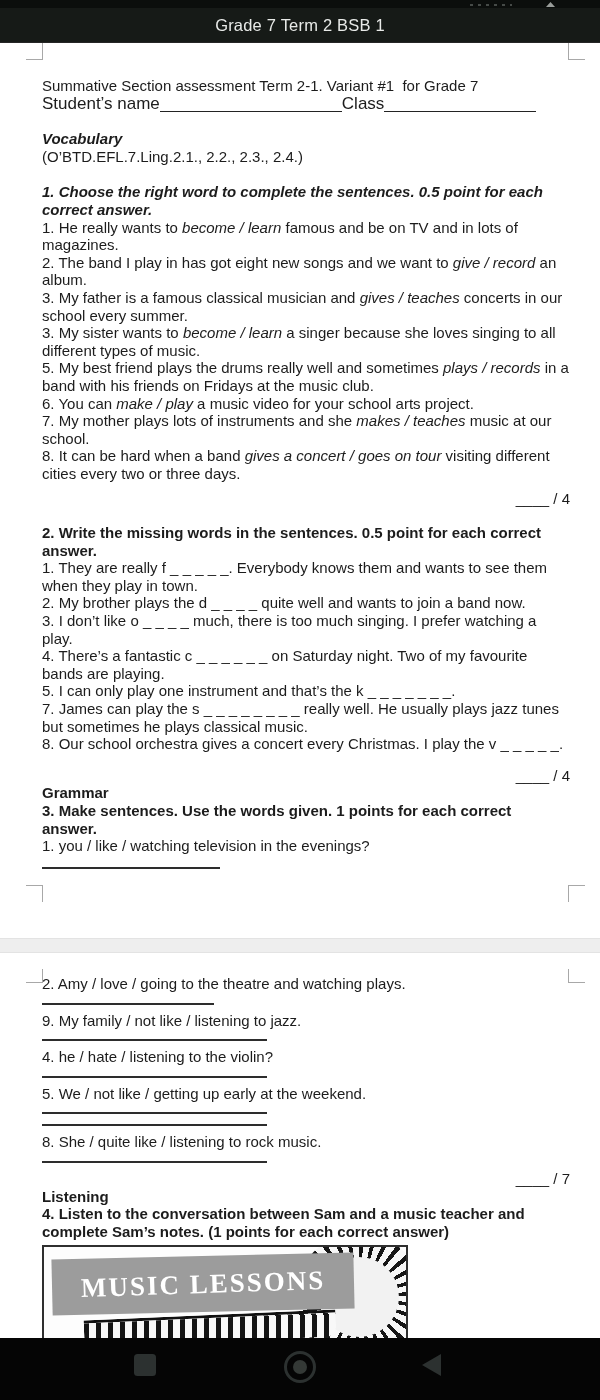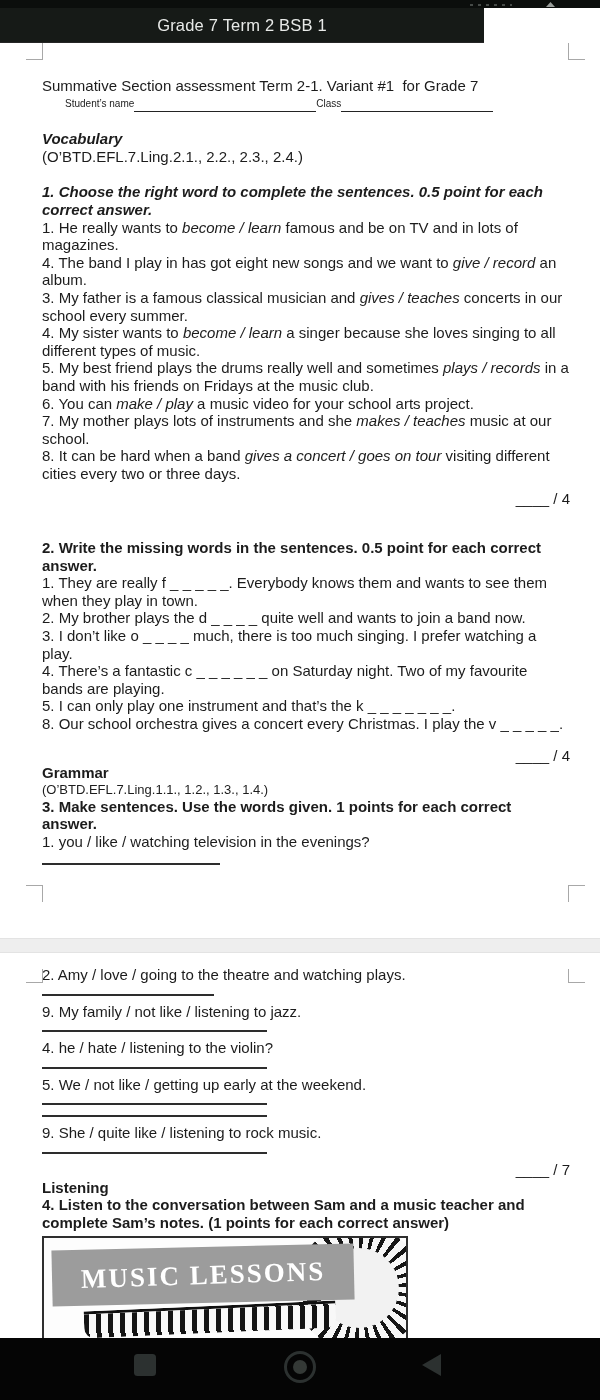--- a/index.html
+++ b/index.html
@@ -5,43 +5,43 @@
   html,body{margin:0;padding:0;background:#000;}
   .screen{position:relative;width:600px;height:1400px;background:#fff;overflow:hidden;
           font-family:"Liberation Sans",sans-serif;color:#1c1c1c;}
 
   
   .statusbar{position:absolute;top:0;left:0;width:600px;height:8px;background:#0b0e0c;z-index:30;}
   .sb-dots{position:absolute;top:4px;left:470px;width:42px;height:2px;
            background:repeating-linear-gradient(90deg,#454a47 0 3px,transparent 3px 8px);}
   .sb-icon{position:absolute;top:2px;left:546px;width:9px;height:5px;background:#c9cec9;opacity:.75;
            clip-path:polygon(0 100%,50% 0,100% 100%);}
-  .titlebar{position:absolute;top:8px;left:0;width:484px;height:34px;background:#161a17;z-index:30;
+  .titlebar{position:absolute;top:8px;left:0;width:600px;height:34px;background:#161a17;z-index:30;
             display:flex;align-items:center;justify-content:center;box-shadow:0 1px 0 #262626;text-align:center;}
   .titlebar span{color:#e8eae8;font-size:16.5px;letter-spacing:.2px;}
 
   
   .docwrap{position:absolute;top:42px;left:0;width:600px;height:1358px;background:#fff;}
 
   .page1{box-sizing:border-box;height:896px;padding:35px 30px 0 42px;overflow:hidden;}
   .separator{height:13px;background:#eeeeee;border-top:1px solid #e3e3e3;border-bottom:1px solid #e3e3e3;}
-  .page2{box-sizing:border-box;padding:13px 30px 0 42px;}
+  .page2{box-sizing:border-box;padding:22px 30px 0 42px;}
 
   .p{margin:0;font-size:15px;line-height:17.6px;}
   .b{font-weight:700;}
   .it{font-style:italic;}
   .ws{white-space:pre-wrap;}
   .small{font-size:13px;line-height:16px;}
   .mt18{margin-top:18px;font-style:italic;}
-  .mt19{margin-top:31px;}
+  .mt19{margin-top:16px;}
   .score{margin:8px 0 0 0;font-size:15px;line-height:17.6px;text-align:right;}
   .score2{margin-top:14px;}
   .score3{margin-top:0;}
 
-  .nameline{display:flex;align-items:flex-end;font-size:10px;line-height:17.6px;margin-left:23px;}
+  .nameline{display:flex;align-items:flex-end;font-size:17px;line-height:17.6px;}
   .fill{height:14px;border-bottom:1.6px solid #232323;}
   .fill1{width:182px;}
   .fill2{width:152px;}
 
   .blank{height:0;border-bottom:2px solid #2d2d2d;margin:12px 0 0 0;}
   .w178{width:178px;}
   .gblank{height:0;border-bottom:2px solid #2d2d2d;margin:10px 0 7px 0;}
   .w172{width:172px;}
   .w225{width:225px;}
 
@@ -109,58 +109,58 @@
           <span class="fill fill1"></span>
           <span>Class</span>
           <span class="fill fill2"></span>
         </div>
 
       <p class="p b mt18">Vocabulary</p>
       <p class="p">(O’BTD.EFL.7.Ling.2.1., 2.2., 2.3., 2.4.)</p>
 
       <p class="p b mt18">1. Choose the right word to complete the sentences. 0.5 point for each correct answer.</p>
       <p class="p"><span>1. He really wants to </span><span class="it">become / learn</span><span> famous and be on TV and in lots of magazines.</span></p>
-      <p class="p"><span>4. The band I play in has got eight new songs and we want to </span><span class="it">give / record</span><span> an album.</span></p>
+      <p class="p"><span>2. The band I play in has got eight new songs and we want to </span><span class="it">give / record</span><span> an album.</span></p>
       <p class="p"><span>3. My father is a famous classical musician and </span><span class="it">gives / teaches</span><span> concerts in our school every summer.</span></p>
-      <p class="p"><span>4. My sister wants to </span><span class="it">become / learn</span><span> a singer because she loves singing to all different types of music.</span></p>
+      <p class="p"><span>3. My sister wants to </span><span class="it">become / learn</span><span> a singer because she loves singing to all different types of music.</span></p>
       <p class="p"><span>5. My best friend plays the drums really well and sometimes </span><span class="it">plays / records</span><span> in a band with his friends on Fridays at the music club.</span></p>
       <p class="p"><span>6. You can </span><span class="it">make / play</span><span> a music video for your school arts project.</span></p>
       <p class="p"><span>7. My mother plays lots of instruments and she </span><span class="it">makes / teaches</span><span> music at our school.</span></p>
       <p class="p"><span>8. It can be hard when a band </span><span class="it">gives a concert / goes on tour</span><span> visiting different cities every two or three days.</span></p>
       <p class="score">____ / 4</p>
 
       <p class="p b mt19">2. Write the missing words in the sentences. 0.5 point for each correct answer.</p>
       <p class="p">1. They are really f _ _ _ _ _. Everybody knows them and wants to see them when they play in town.</p>
       <p class="p">2. My brother plays the d _ _ _ _ quite well and wants to join a band now.</p>
       <p class="p">3. I don’t like o _ _ _ _ much, there is too much singing. I prefer watching a play.</p>
       <p class="p">4. There’s a fantastic c _ _ _ _ _ _ on Saturday night. Two of my favourite bands are playing.</p>
       <p class="p">5. I can only play one instrument and that’s the k _ _ _ _ _ _ _.</p>
+      <p class="p">7. James can play the s _ _ _ _ _ _ _ _ really well. He usually plays jazz tunes but sometimes he plays classical music.</p>
       <p class="p">8. Our school orchestra gives a concert every Christmas. I play the v _ _ _ _ _.</p>
       <p class="score score2">____ / 4</p>
 
       <p class="p b">Grammar</p>
-      <p class="p small">(O’BTD.EFL.7.Ling.1.1., 1.2., 1.3., 1.4.)</p>
       <p class="p b">3. Make sentences. Use the words given. 1 points for each correct answer.</p>
       <p class="p">1. you / like / watching television in the evenings?</p>
       <div class="blank w178"></div>
     </div>
 
     <div class="separator"></div>
 
     <div class="page2">
       <p class="p">2. Amy / love / going to the theatre and watching plays.</p>
       <div class="gblank w172"></div>
       <p class="p">9. My family / not like / listening to jazz.</p>
       <div class="gblank w225"></div>
       <p class="p">4. he / hate / listening to the violin?</p>
       <div class="gblank w225"></div>
       <p class="p">5. We / not like / getting up early at the weekend.</p>
       <div class="gblank w225"></div>
       <div class="gblank w225"></div>
-      <p class="p">9. She / quite like / listening to rock music.</p>
+      <p class="p">8. She / quite like / listening to rock music.</p>
       <div class="gblank w225"></div>
       <p class="score score3">____ / 7</p>
 
       <p class="p b">Listening</p>
       <p class="p b">4. Listen to the conversation between Sam and a music teacher and complete Sam’s notes. (1 points for each correct answer)</p>
 
       <div class="poster">
         <div class="keys-circle"></div>
         <div class="banner">
           <span>MUSIC LESSONS</span>

